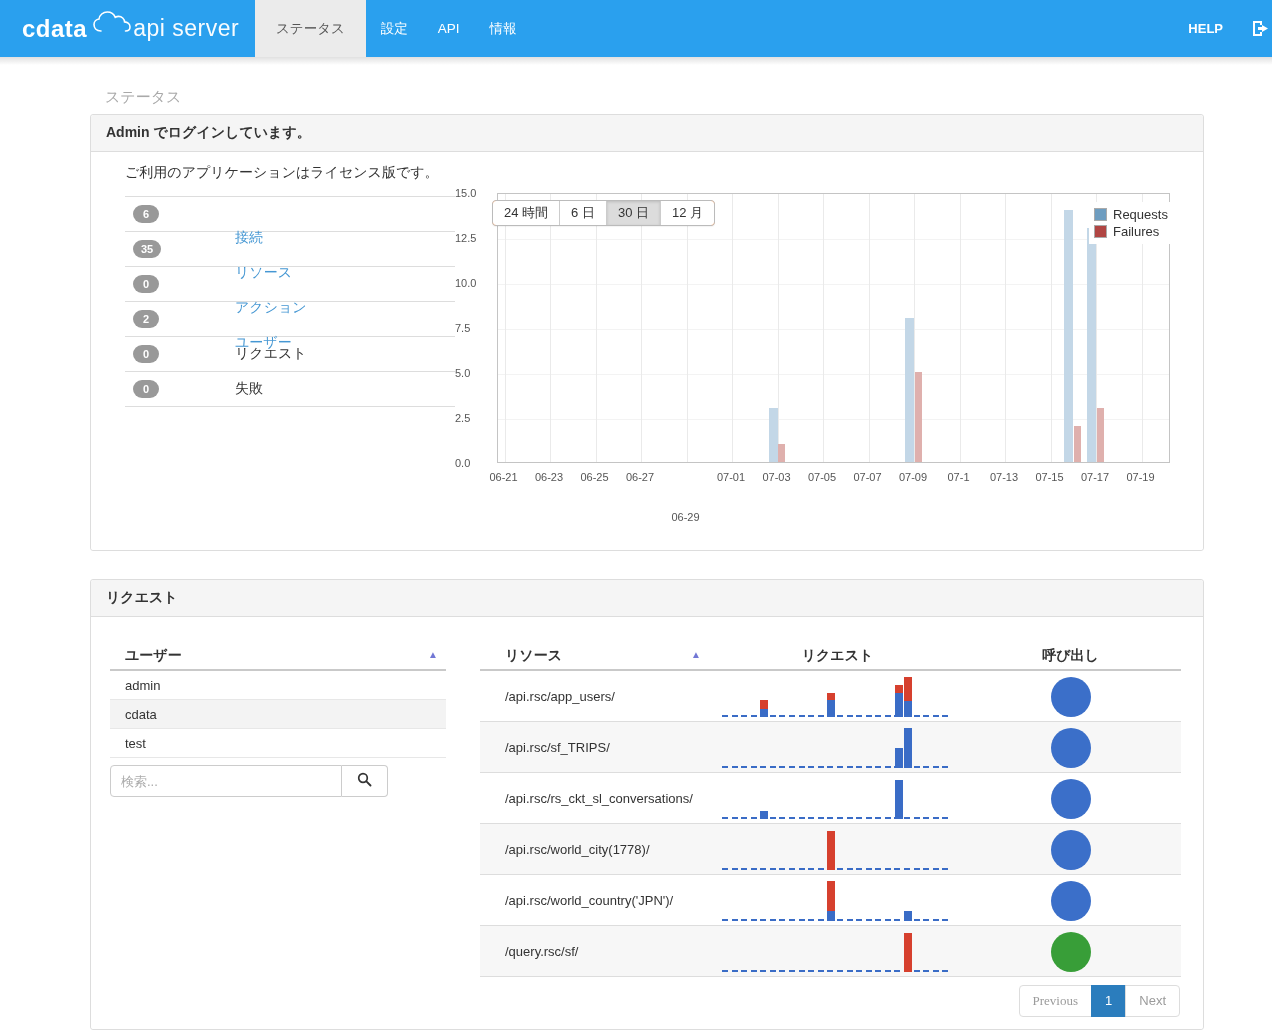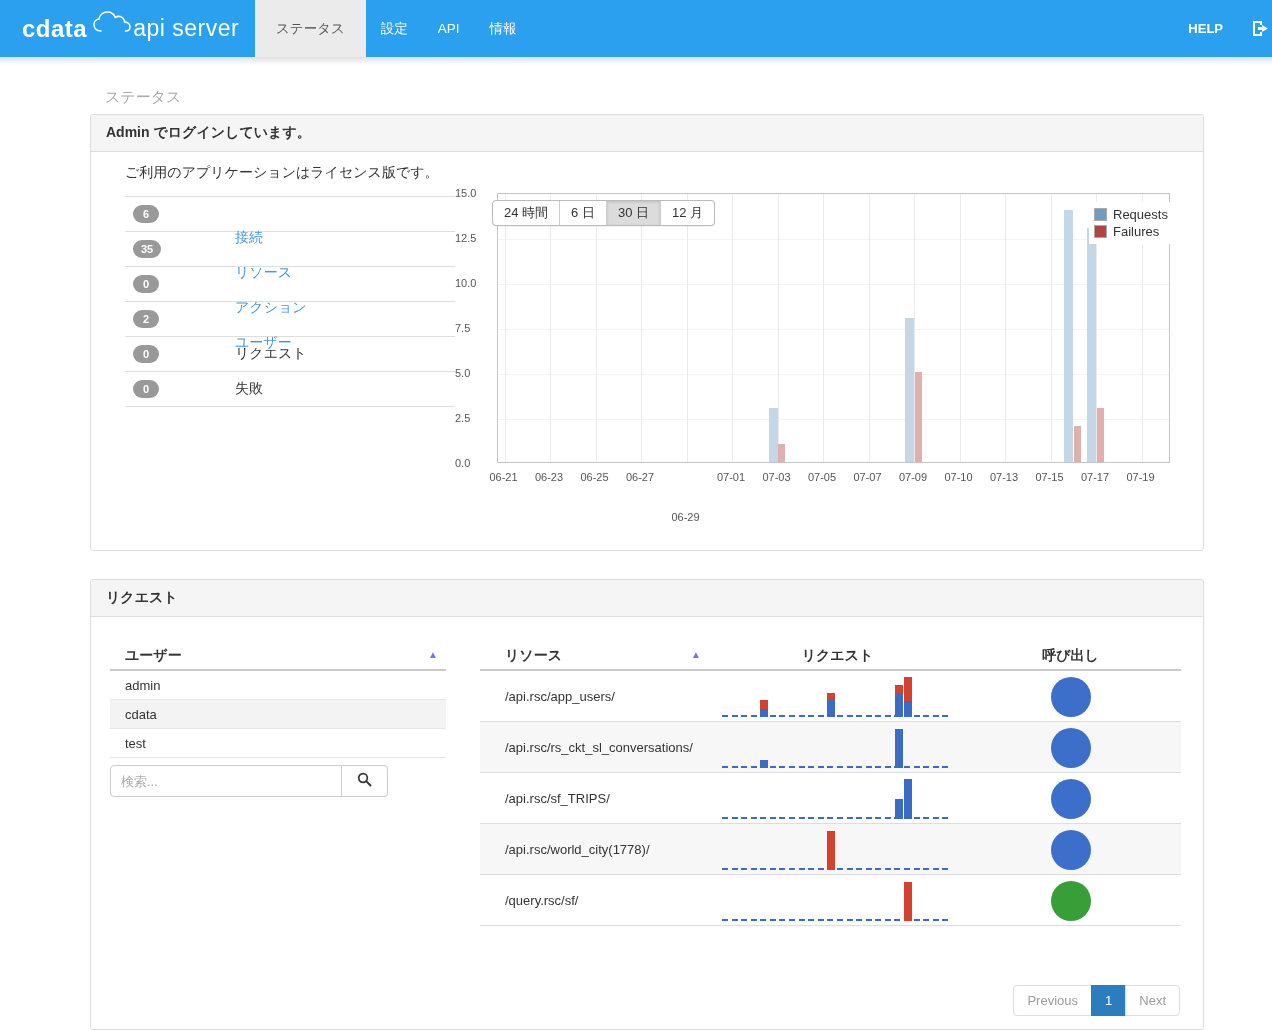--- a/index.html
+++ b/index.html
@@ -77,21 +77,21 @@
   .rt-spark-cell { position:relative; }
   .spark { position:absolute; left:7px; bottom:0; width:230px; height:51px; }
   .spark-base { position:absolute; left:0; bottom:5px; width:230px; height:2px;
     background:repeating-linear-gradient(90deg, var(--spark-blue,#3a6cc6) 0 6px, transparent 6px 9.58px); }
   .spark-bar { position:absolute; bottom:5px; width:8px; display:flex; flex-direction:column; }
   .rt-call-cell { display:flex; align-items:center; justify-content:center; }
   .call-dot { width:40px; height:40px; border-radius:50%; cursor:pointer; }
   
   .pagination { position:absolute; top:368px; right:23px; display:flex; font-size:13px; }
   .pg-item { border:1px solid #ddd; background:#fff; color:#9b9b9b; padding:7px 13px; margin-left:-1px; cursor:pointer; }
-  .pg-item:first-child { border-radius:4px 0 0 4px; margin-left:0; }
+  .pg-item:first-child { border-radius:4px 0 0 4px; margin-left:0;font-family:Liberation Serif, serif; }
   .pg-item:last-child { border-radius:0 4px 4px 0; }
   .pg-item.active { background:var(--pg-active,#2b7dbd); border-color:var(--pg-active,#2b7dbd); color:#fff; padding:7px 13px; }
 </style>
 </head>
 <body>
 
 <div class="navbar">
   <div class="logo">
     <span class="logo-bold">cdata</span>
     <span class="logo-cloud">
@@ -195,21 +195,21 @@
           <div class="x-lab" style="left: 390.5px; top: 319px;">06-21</div>
           <div class="x-lab" style="left: 436px; top: 319px;">06-23</div>
           <div class="x-lab" style="left: 481.5px; top: 319px;">06-25</div>
           <div class="x-lab" style="left: 527px; top: 319px;">06-27</div>
           <div class="x-lab" style="left: 572.5px; top: 319px; margin-top: 40px;">06-29</div>
           <div class="x-lab" style="left: 618px; top: 319px;">07-01</div>
           <div class="x-lab" style="left: 663.5px; top: 319px;">07-03</div>
           <div class="x-lab" style="left: 709px; top: 319px;">07-05</div>
           <div class="x-lab" style="left: 754.5px; top: 319px;">07-07</div>
           <div class="x-lab" style="left: 800px; top: 319px;">07-09</div>
-          <div class="x-lab" style="left: 845.5px; top: 319px;">07-10</div>
+          <div class="x-lab" style="left: 845.5px; top: 319px;">07-1</div>
           <div class="x-lab" style="left: 891px; top: 319px;">07-13</div>
           <div class="x-lab" style="left: 936.5px; top: 319px;">07-15</div>
           <div class="x-lab" style="left: 982px; top: 319px;">07-17</div>
           <div class="x-lab" style="left: 1027.5px; top: 319px;">07-19</div>
           <div class="range-group" style="left: 401px; top: 48px;">
             <div class="range-btn">24 時間</div>
             <div class="range-btn">6 日</div>
             <div class="range-btn active">30 日</div>
             <div class="range-btn">12 月</div>
           </div>
@@ -283,60 +283,78 @@
                   <div style="width: 8px; height: 24px; background: rgb(214, 64, 46);"></div>
                   <div style="width: 8px; height: 16px; background: rgb(58, 108, 198);"></div>
                 </div>
               </div>
             </div>
           <div class="rt-call-cell">
               <span class="call-dot" style="background: rgb(59, 111, 201);"></span>
             </div>
         </div>
         <div class="rt-row">
+          <div class="rt-path">/api.rsc/sf_TRIPS/</div>
+          <div class="rt-spark-cell">
+              <div class="spark">
+                <div class="spark-base"></div>
+                <div class="spark-bar" style="left: 172.5px;">
+                  <div style="width: 8px; height: 20px; background: rgb(58, 108, 198);"></div>
+                </div>
+                <div class="spark-bar" style="left: 182.1px;">
+                  <div style="width: 8px; height: 40px; background: rgb(58, 108, 198);"></div>
+                </div>
+              </div>
+            </div>
+          <div class="rt-call-cell">
+              <span class="call-dot" style="background: rgb(59, 111, 201);"></span>
+            </div>
+        </div>
+        <div class="rt-row">
           <div class="rt-path">/api.rsc/rs_ckt_sl_conversations/</div>
           <div class="rt-spark-cell">
               <div class="spark">
                 <div class="spark-base"></div>
                 <div class="spark-bar" style="left: 38.3px;">
                   <div style="width: 8px; height: 8px; background: rgb(58, 108, 198);"></div>
                 </div>
                 <div class="spark-bar" style="left: 172.5px;">
                   <div style="width: 8px; height: 39px; background: rgb(58, 108, 198);"></div>
                 </div>
               </div>
             </div>
           <div class="rt-call-cell">
               <span class="call-dot" style="background: rgb(59, 111, 201);"></span>
             </div>
         </div>
         <div class="rt-row">
-          <div class="rt-path">/api.rsc/sf_TRIPS/</div>
-          <div class="rt-spark-cell">
-              <div class="spark">
-                <div class="spark-base"></div>
-                <div class="spark-bar" style="left: 172.5px;">
-                  <div style="width: 8px; height: 20px; background: rgb(58, 108, 198);"></div>
-                </div>
-                <div class="spark-bar" style="left: 182.1px;">
-                  <div style="width: 8px; height: 40px; background: rgb(58, 108, 198);"></div>
-                </div>
-              </div>
-            </div>
-          <div class="rt-call-cell">
-              <span class="call-dot" style="background: rgb(59, 111, 201);"></span>
-            </div>
-        </div>
-        <div class="rt-row">
           <div class="rt-path">/api.rsc/world_city(1778)/</div>
           <div class="rt-spark-cell">
               <div class="spark">
                 <div class="spark-base"></div>
                 <div class="spark-bar" style="left: 105.4px;">
                   <div style="width: 8px; height: 39px; background: rgb(214, 64, 46);"></div>
+                </div>
+              </div>
+            </div>
+          <div class="rt-call-cell">
+              <span class="call-dot" style="background: rgb(59, 111, 201);"></span>
+            </div>
+        </div>
+        <div class="rt-row">
+          <div class="rt-path">/api.rsc/world_country('JPN')/</div>
+          <div class="rt-spark-cell">
+              <div class="spark">
+                <div class="spark-base"></div>
+                <div class="spark-bar" style="left: 105.4px;">
+                  <div style="width: 8px; height: 30px; background: rgb(214, 64, 46);"></div>
+                  <div style="width: 8px; height: 10px; background: rgb(58, 108, 198);"></div>
+                </div>
+                <div class="spark-bar" style="left: 182.1px;">
+                  <div style="width: 8px; height: 10px; background: rgb(58, 108, 198);"></div>
                 </div>
               </div>
             </div>
           <div class="rt-call-cell">
               <span class="call-dot" style="background: rgb(59, 111, 201);"></span>
             </div>
         </div>
         <div class="rt-row">
           <div class="rt-path">/query.rsc/sf/</div>
           <div class="rt-spark-cell">

